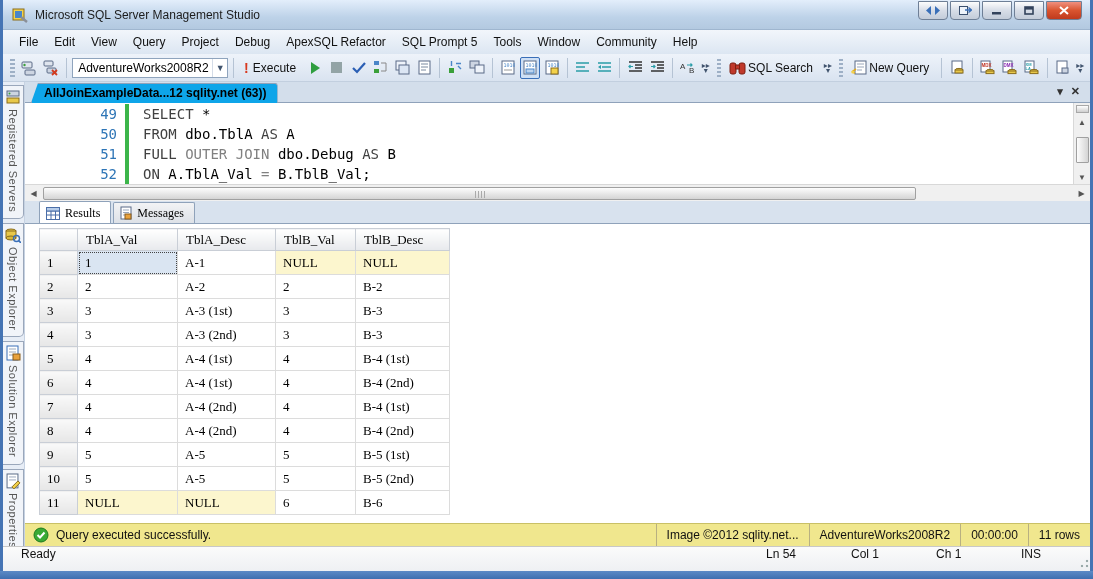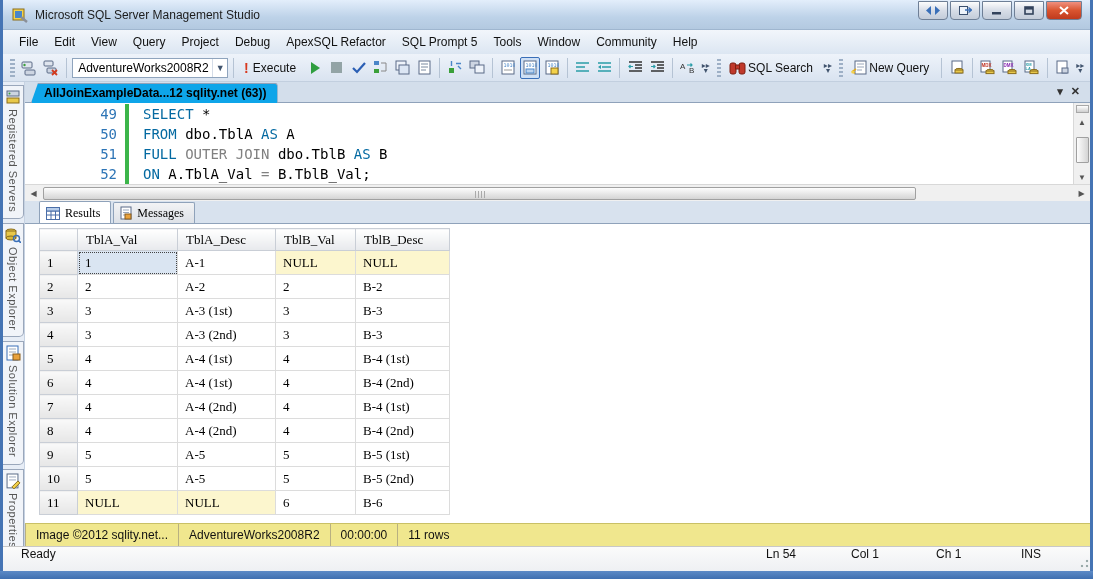--- a/index.html
+++ b/index.html
@@ -46,21 +46,21 @@
   .tabacts { margin-left:auto; display:flex; align-items:center; gap:8px; padding:0 10px 4px 0; color:#333; }
   .tabacts .ta { font-size:11px; font-weight:bold; }
 
   
   .editor { height:96px; background:#fff; position:relative; display:flex; flex-direction:column; }
   .code-scroll { flex:1; display:flex; }
   .code-lines { flex:1; font-family:"DejaVu Sans Mono", monospace; font-size:14px; line-height:20px; padding-top:1px; }
   .code-line { display:flex; height:20px; }
   .ln-num { width:100px; text-align:right; padding-right:8px; color:#2e75b6; }
   .chg-bar { width:4px; background:#3cb54a; margin-right:14px; }
-  .kw { color:#0369a1; } .gy { color:#808080; } .pl { color:#000; }
+  .kw { color:#404040; } .gy { color:#808080; } .pl { color:#000; }
   .vscroll { width:17px; background:#f0f0f0; border-left:1px solid #d8d8d8; display:flex; flex-direction:column; align-items:center; }
   .vs-split { width:13px; height:8px; background:linear-gradient(#fff,#cfcfcf); border:1px solid #a8a8a8; margin:2px 0; }
   .vs-arrow { width:15px; height:14px; display:flex; align-items:center; justify-content:center; font-size:8px; color:#555; }
   .vs-thumb { width:13px; height:26px; background:linear-gradient(90deg,#fdfdfd,#d4d4d4); border:1px solid #a0a0a0; border-radius:1px; margin:8px 0 auto 0; }
   .hscroll { height:17px; background:#f0f0f0; border-top:1px solid #d8d8d8; display:flex; align-items:center; }
   .hs-arrow { width:17px; height:16px; display:flex; align-items:center; justify-content:center; font-size:8px; color:#555; }
   .hs-thumb { width:82%; height:13px; background:linear-gradient(#fdfdfd,#d4d4d4); border:1px solid #a0a0a0; border-radius:2px; margin-left:1px; position:relative; }
   .hs-thumb::after { content:""; position:absolute; left:50%; top:3px; width:10px; height:7px; margin-left:-5px; background:repeating-linear-gradient(90deg,#aaa 0 1px, transparent 1px 3px); }
 
   
@@ -412,21 +412,21 @@
                   <span><span class="kw">SELECT</span><span class="pl"> *</span></span>
                 </div>
                 <div class="code-line">
                   <span class="ln-num">50</span>
                   <span class="chg-bar"></span>
                   <span><span class="kw">FROM</span><span class="pl"> dbo.TblA </span><span class="kw">AS</span><span class="pl"> A</span></span>
                 </div>
                 <div class="code-line">
                   <span class="ln-num">51</span>
                   <span class="chg-bar"></span>
-                  <span><span class="kw">FULL</span><span class="pl"> </span><span class="gy">OUTER JOIN</span><span class="pl"> dbo.TblB </span><span class="kw">AS</span><span class="pl"> B</span></span>
+                  <span><span class="kw">FULL</span><span class="pl"> </span><span class="gy">OUTER JOIN</span><span class="pl"> dbo.Debug </span><span class="kw">AS</span><span class="pl"> B</span></span>
                 </div>
                 <div class="code-line">
                   <span class="ln-num">52</span>
                   <span class="chg-bar"></span>
                   <span><span class="kw">ON</span><span class="pl"> A.TblA_Val </span><span class="gy">=</span><span class="pl"> B.TblB_Val;</span></span>
                 </div>
               </div>
             <div class="vscroll">
               <div class="vs-split"></div>
               <div class="vs-arrow">▲</div>
@@ -555,20 +555,27 @@
                     <td class="null">NULL</td>
                     <td>6</td>
                     <td>B-6</td>
                   </tr>
                 </tbody>
             </table>
           </div>
         </div>
 
         <div class="execbar">
+          <div class="msg">
+            <svg width="16" height="16" viewBox="0 0 16 16">
+                <circle cx="8" cy="8" r="7" fill="#3aaa35" stroke="#1d7a1d"></circle>
+                <path d="M4.5 8 L7 10.5 L11.5 5.5" stroke="#fff" stroke-width="2" fill="none"></path>
+              </svg>
+            <span>Query executed successfully.</span>
+          </div>
           <div class="eseg">Image ©2012 sqlity.net...</div>
           <div class="eseg">AdventureWorks2008R2</div>
           <div class="eseg">00:00:00</div>
           <div class="eseg">11 rows</div>
         </div>
       </div>
     </div>
 
     <div class="footer">
       <span class="ready">Ready</span>

